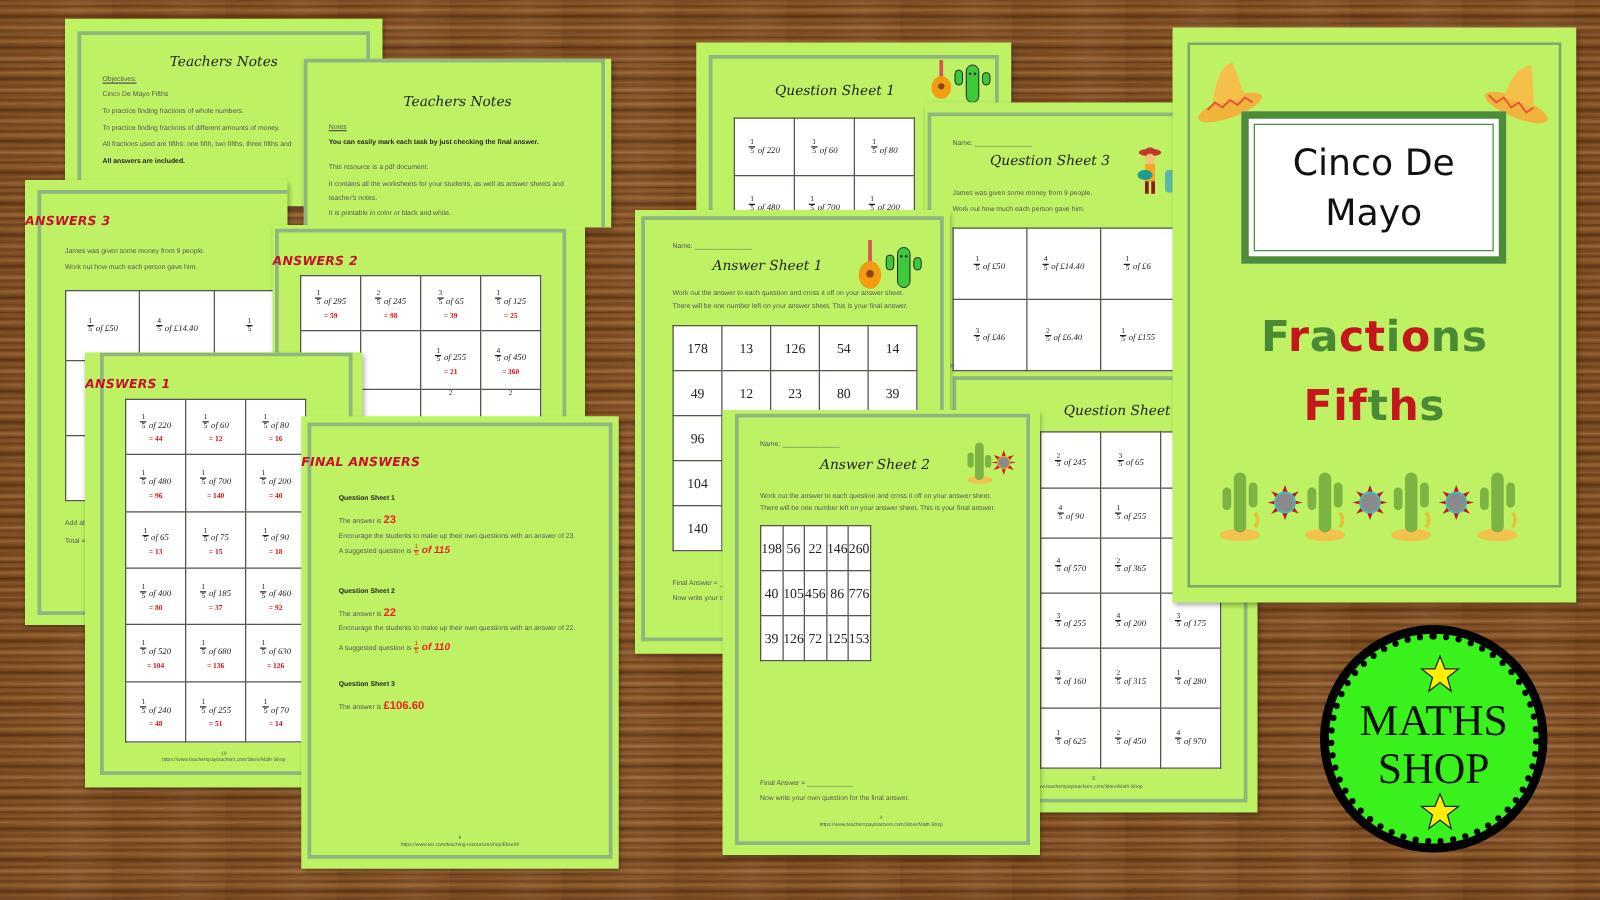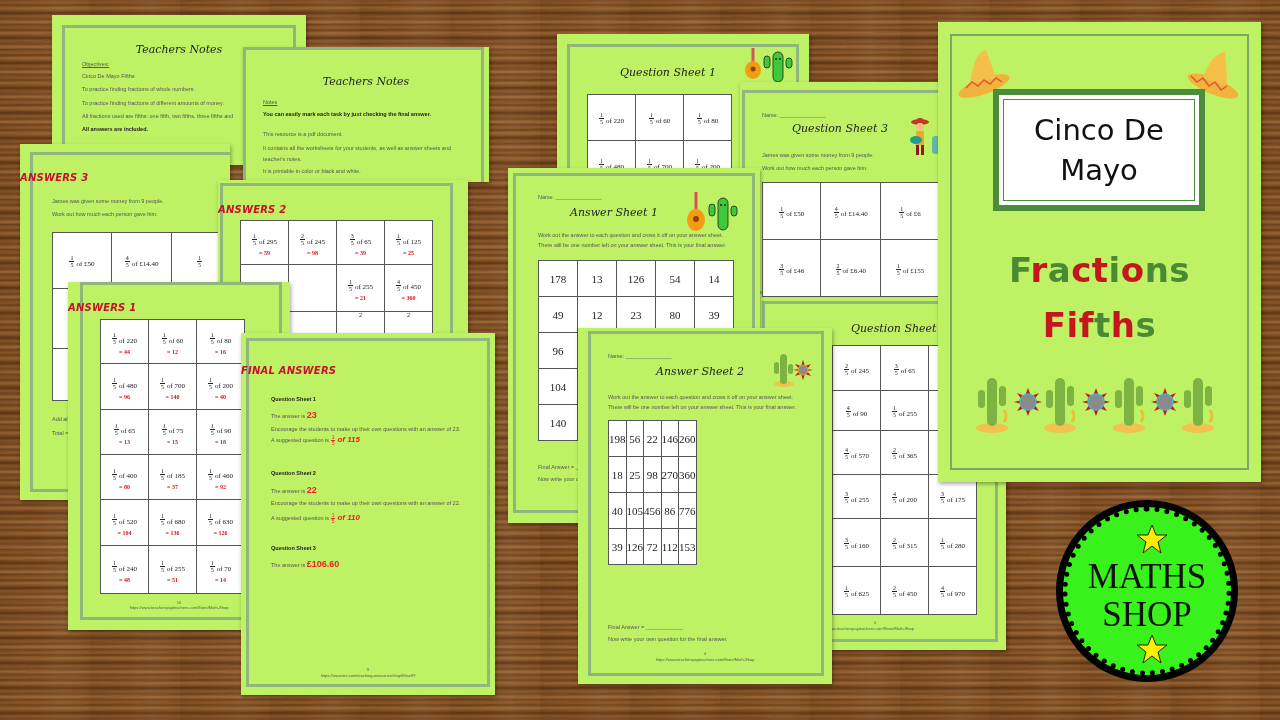--- a/index.html
+++ b/index.html
@@ -40,21 +40,21 @@
   .small.b { font-weight: bold; color: #222; }
   .small.u { text-decoration: underline; }
   .footer { position: absolute; left: 0; right: 0; text-align: center; font-size: 4px; color: #555; }
   table.grid { position: absolute; border-collapse: collapse; }
   table.grid td {
     border: 1px solid #555; text-align: center; vertical-align: middle;
     font-family: "Liberation Serif", serif; color: #222; background: #fff;
   }
   .frac { display: inline-flex; flex-direction: column; align-items: center; vertical-align: middle; font-size: 6px; line-height: 6px; margin-right: 2px; }
   .frac .num { border-bottom: 0.6px solid #222; padding: 0 1px; }
-  .q { font-size: 7px; white-space: nowrap; }
+  .q { font-style: italic; font-size: 7px; white-space: nowrap; }
   .ans { display: block; color: #d11; font-weight: bold; font-size: 6px; margin-top: 2px; }
   .num-cell { font-size: 11px; }
   .redbig { color: #e22; font-weight: bold; font-size: 9px; }
 
   
   .cover-box {
     position: absolute; border: 6px solid #4c8c3a; background: #fff;
   }
   .cover-box-inner { position: absolute; inset: 4px; border: 1.5px solid #4c8c3a; }
   .cover-title {
@@ -570,38 +570,31 @@
   <table class="grid" style="left:30px;top:92px;">
     <tbody>
     <tr style="height:36px;margin-left:12px;">
           <td class="num-cell">198</td>
           <td class="num-cell">56</td>
           <td class="num-cell">22</td>
           <td class="num-cell">146</td>
           <td class="num-cell">260</td>
         </tr>
     <tr style="height:36px;">
-          <td class="num-cell">18</td>
-          <td class="num-cell">25</td>
-          <td class="num-cell">98</td>
-          <td class="num-cell">270</td>
-          <td class="num-cell">360</td>
-        </tr>
-    <tr style="height:36px;">
           <td class="num-cell">40</td>
           <td class="num-cell">105</td>
           <td class="num-cell">456</td>
           <td class="num-cell">86</td>
           <td class="num-cell">776</td>
         </tr>
     <tr style="height:36px;">
           <td class="num-cell">39</td>
           <td class="num-cell">126</td>
           <td class="num-cell">72</td>
-          <td class="num-cell">112</td>
+          <td class="num-cell">125</td>
           <td class="num-cell">153</td>
         </tr>
   </tbody>
     </table>
   <div class="small" style="left:30px;top:296px;">Final Answer = ____________</div>
   <div class="small" style="left:30px;top:308px;">Now write your own question for the final answer.</div>
   <div class="footer" style="top:323px;">4</div>
   <div class="footer" style="top:329px;">https://www.teacherspayteachers.com/Store/Math-Shop</div>
 </div>
 

